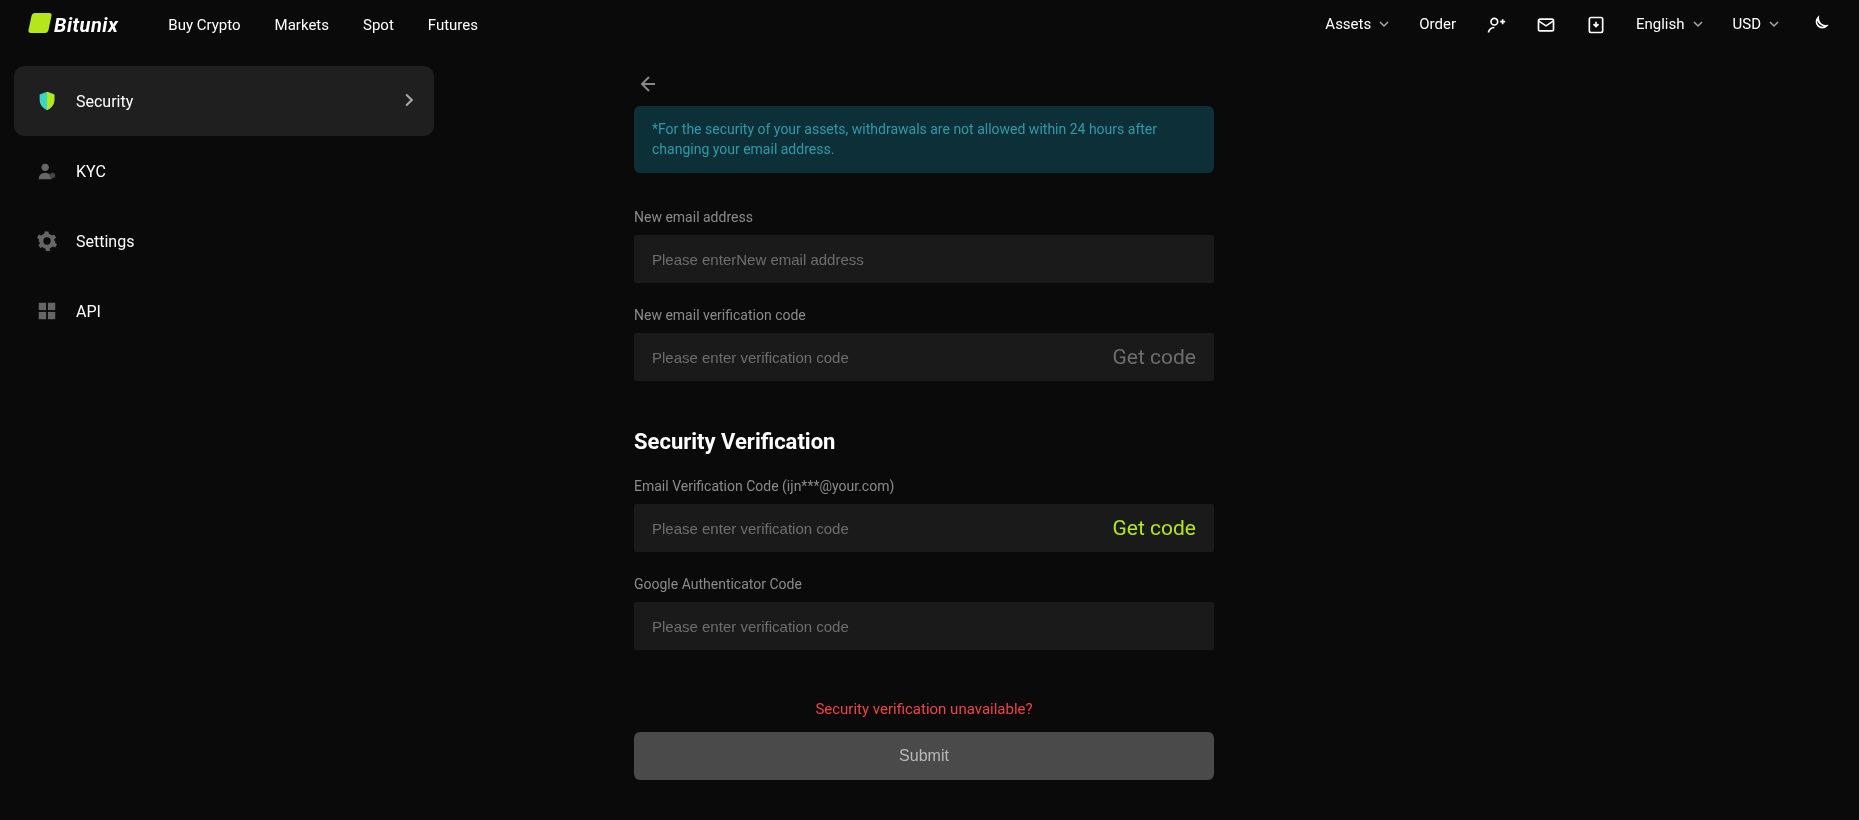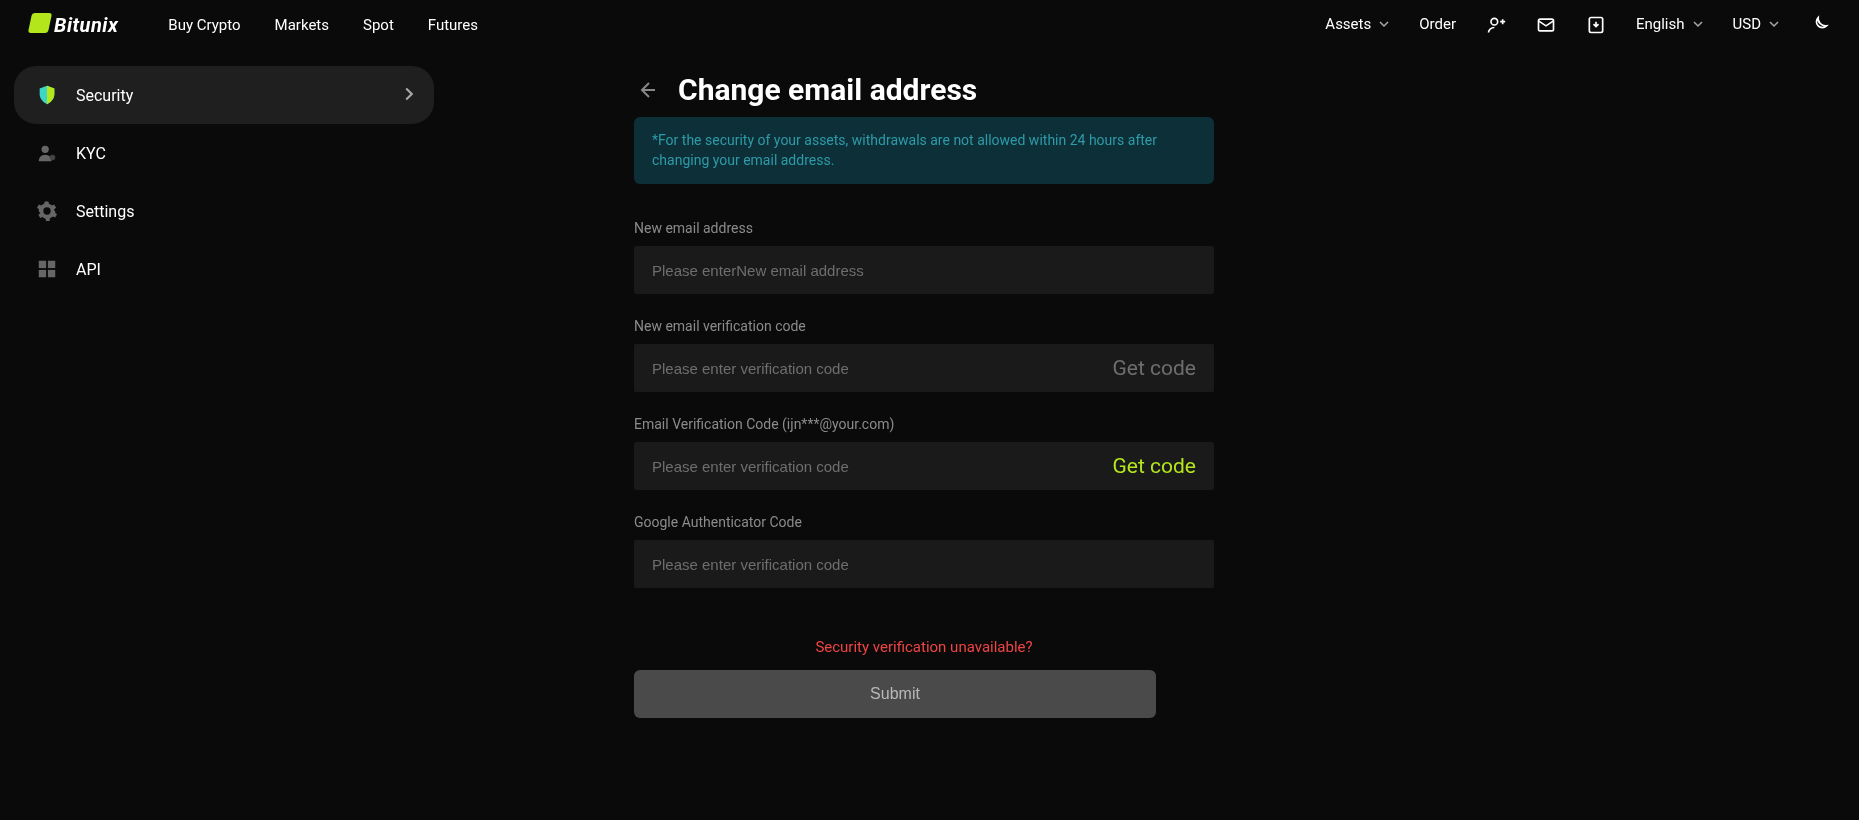--- a/index.html
+++ b/index.html
@@ -56,22 +56,22 @@
     gap: 0;
   }
   .sidebar {
     width: 420px;
     flex-shrink:0;
   }
   .sidebar-item {
     display:flex;
     align-items:center;
     gap:18px;
-    padding: 18px 22px;
-    border-radius:22px;
+    padding: 24px 22px;
+    border-radius:10px;
     font-size:16px;
     color:#fff;
     cursor:pointer;
     position:relative;
   }
   .sidebar-item.active { background:#1f1f1f; }
   .sidebar-item .s-icon { width:22px; height:22px; display:flex; align-items:center; justify-content:center; }
   .sidebar-item .chev-right { position:absolute; right:18px; color:#aaa; }
 
   
@@ -122,21 +122,21 @@
   .help-link {
     display:block;
     text-align:center;
     color:#ef4444;
     font-size:15px;
     margin-top:50px;
     cursor:pointer;
     text-decoration:none;
   }
   .submit-btn {
-    width:522px;
+    width:580px;
     height:48px;
     margin-top:14px;
     background:#4a4a4a;
     color:#b8b8b8;
     border:none;
     border-radius:6px;
     font-size:16px;
     cursor:pointer;
   }
 </style>
@@ -255,37 +255,37 @@
     </div>
   </aside>
 
   <main class="content">
     <div class="title-row">
       <span class="back-arrow">
         <svg width="24" height="24" viewBox="0 0 24 24" fill="none" stroke="#888" stroke-width="2">
             <path d="M15 5l-7 7 7 7M8 12h13"></path>
           </svg>
       </span>
-      <h1 class="page-title">Change email address</h1>
     </div>
 
     <div class="notice">*For the security of your assets, withdrawals are not allowed within 24 hours after changing your email address.</div>
 
     <div class="form">
       <div class="field-label">New email address</div>
       <div class="input-wrap">
         <input type="text" placeholder="Please enterNew email address" style="">
       </div>
 
       <div class="field-label">New email verification code</div>
       <div class="input-wrap">
         <input type="text" placeholder="Please enter verification code" style="">
         <span class="get-code inactive">Get code</span>
       </div>
 
+      <h2 class="section-title">Security Verification</h2>
 
       <div class="field-label">Email Verification Code (ijn***@your.com)</div>
       <div class="input-wrap">
         <input type="text" placeholder="Please enter verification code" style="">
         <span class="get-code active">Get code</span>
       </div>
 
       <div class="field-label">Google Authenticator Code</div>
       <div class="input-wrap">
         <input type="text" placeholder="Please enter verification code" style="">

